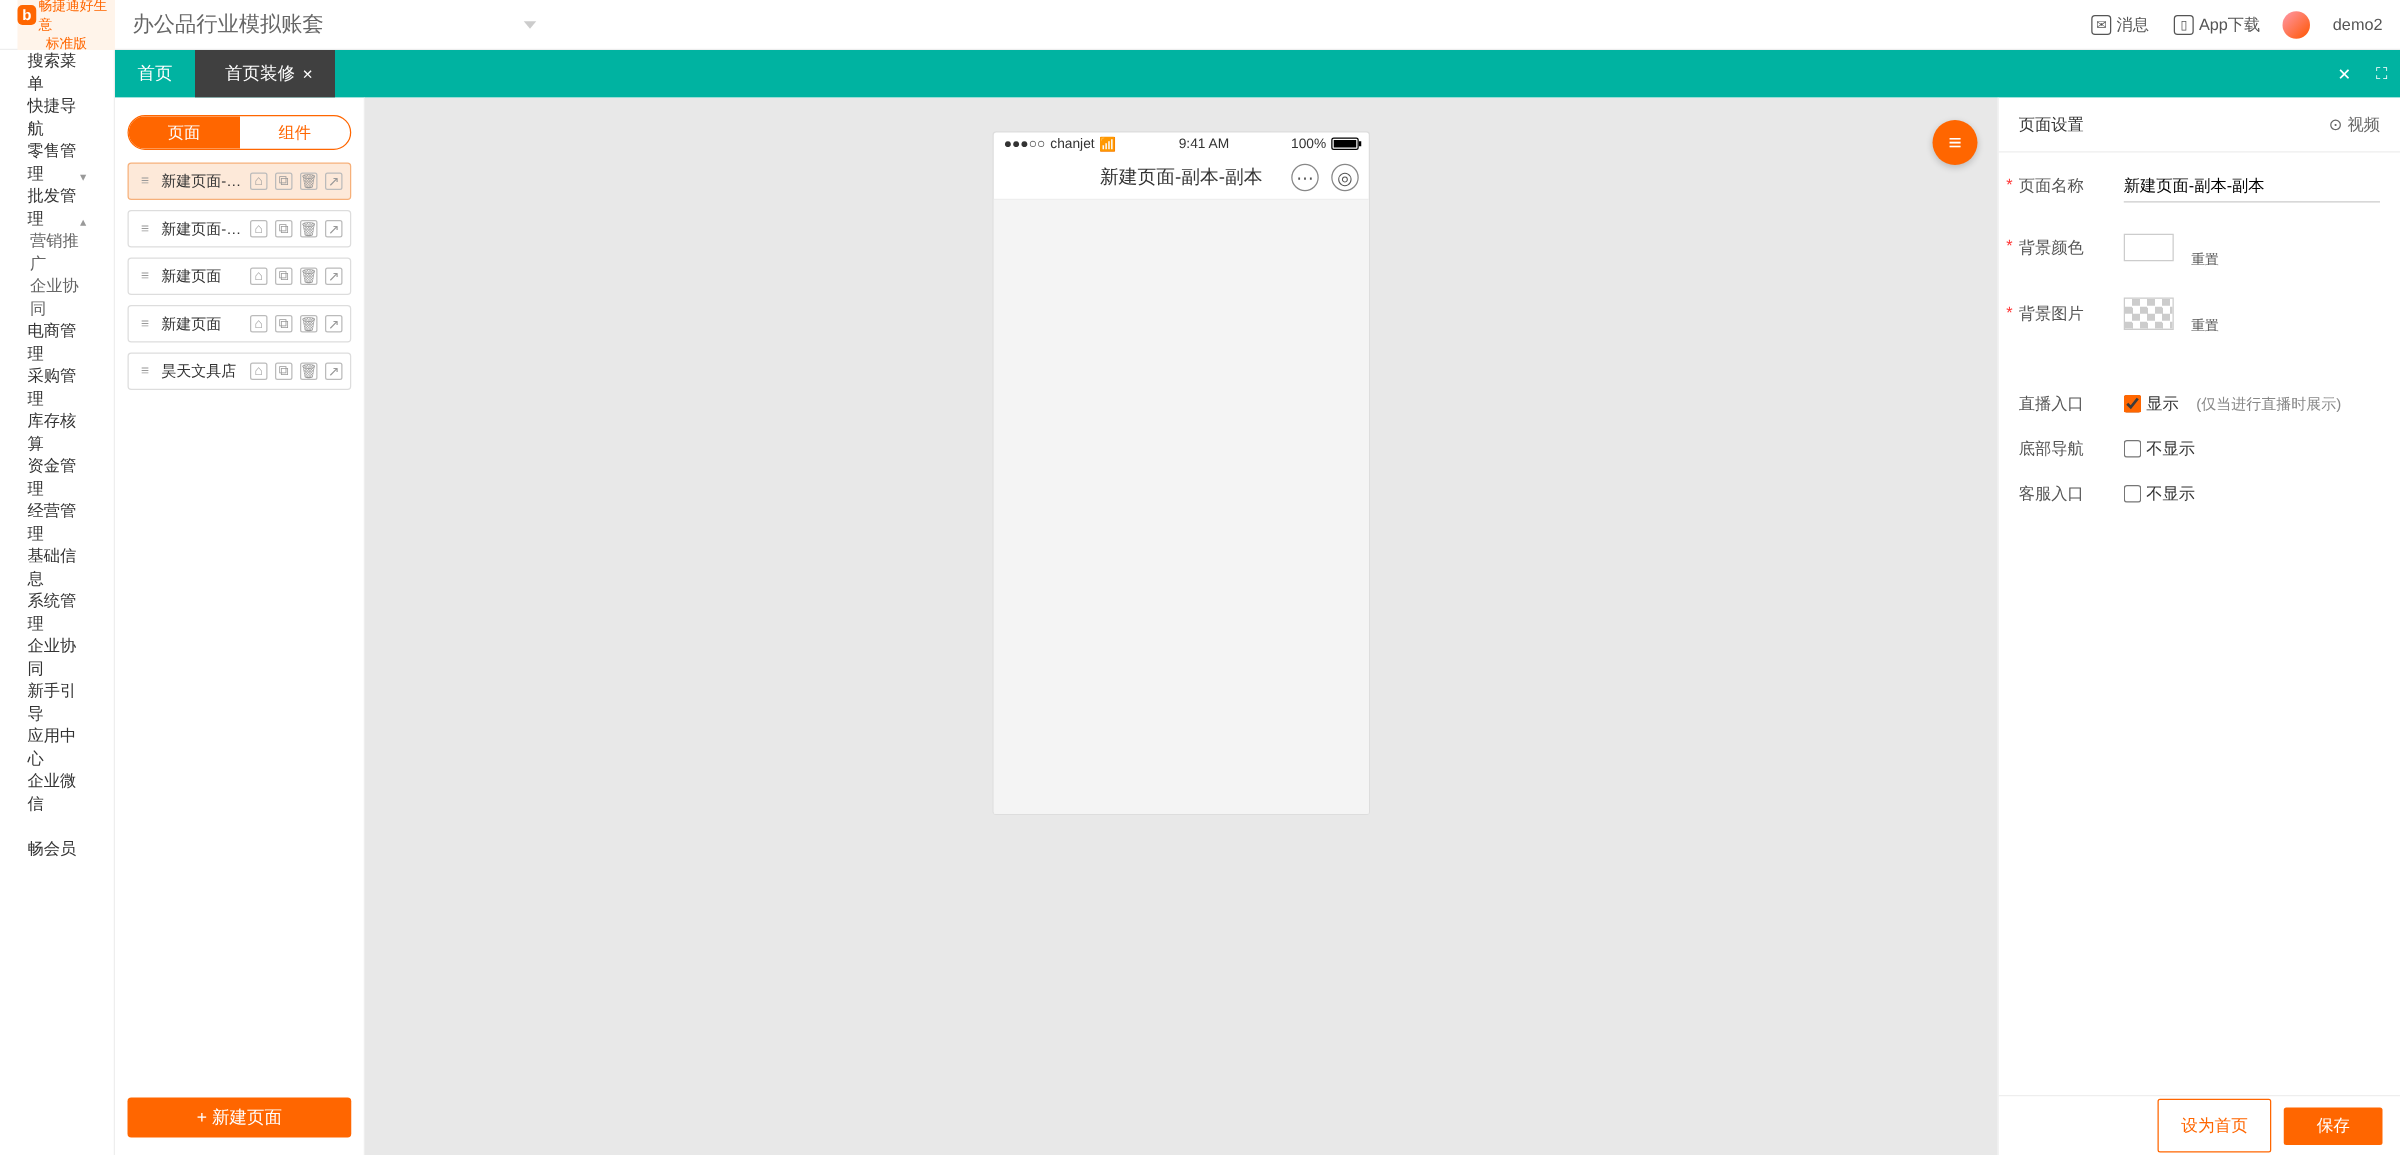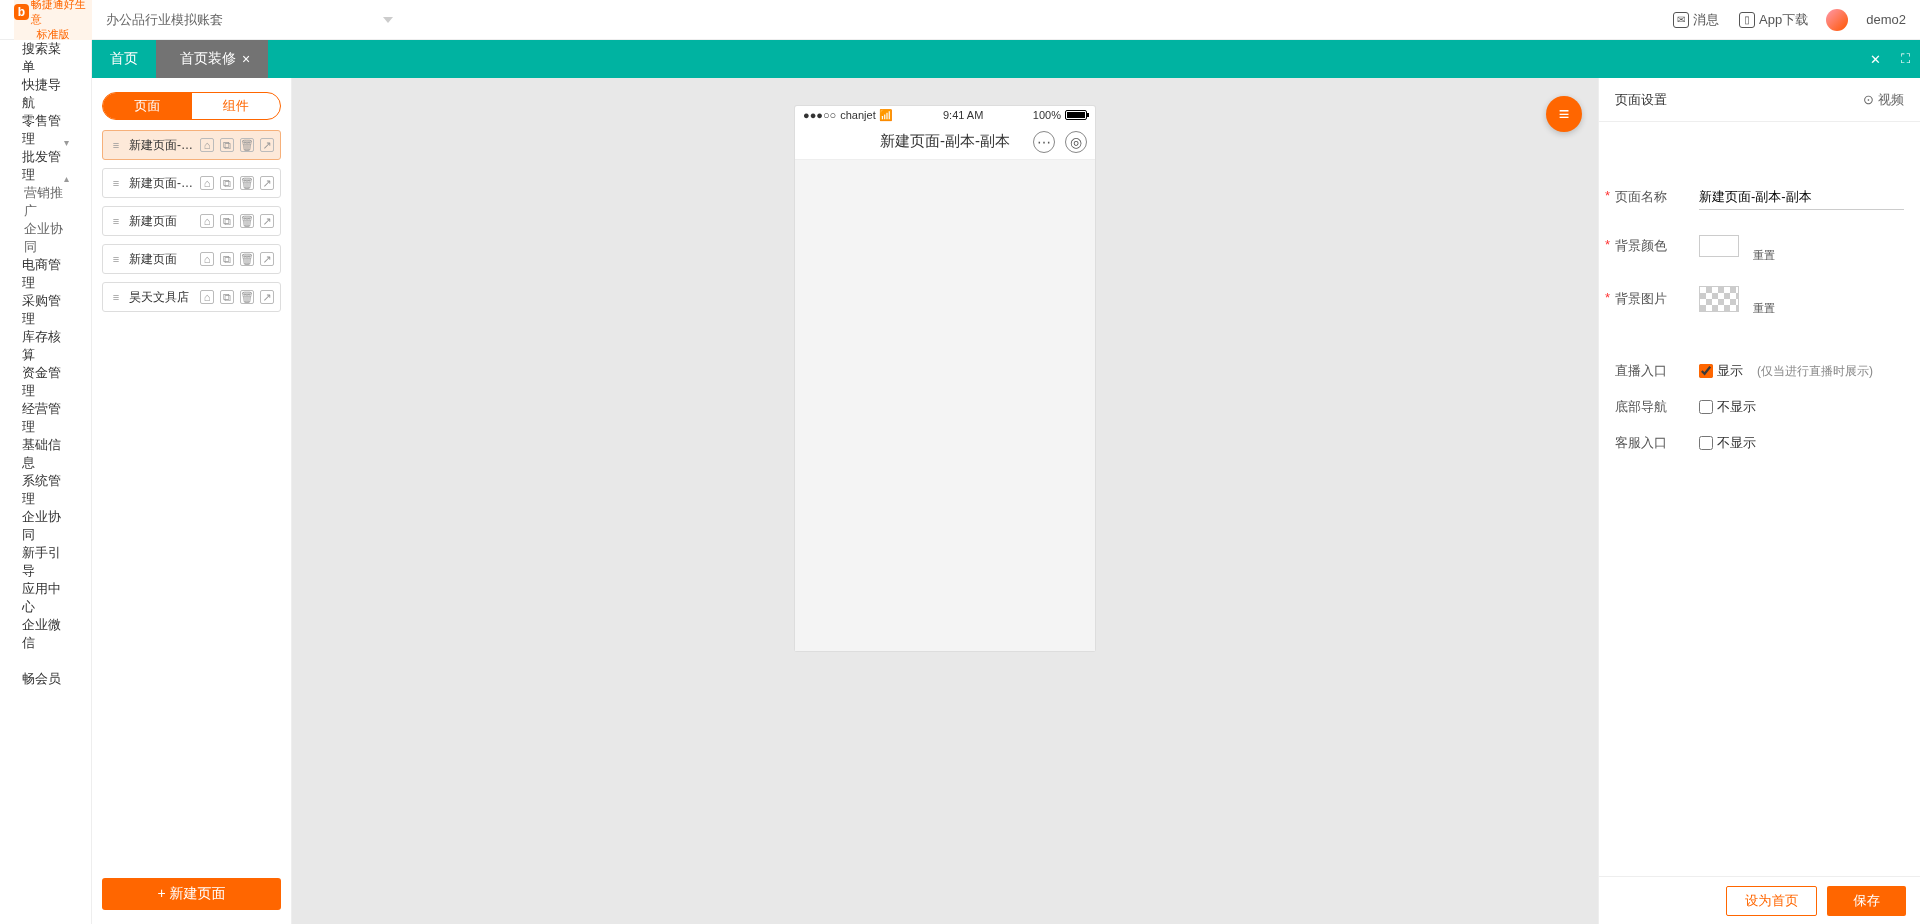--- a/index.html
+++ b/index.html
@@ -6,21 +6,21 @@
 html, body { height: 100%; font-family: "Microsoft YaHei", "PingFang SC", sans-serif; font-size: 13px; color: #333; overflow: hidden; }
 body { display: flex; flex-direction: column; }
 
 
 .top-bar { height: 40px; background: #fff; border-bottom: 1px solid #eee; display: flex; align-items: center; padding: 0 14px; }
 .logo-box { width: 78px; height: 40px; background: #fff4ea; display: flex; flex-direction: column; align-items: center; justify-content: center; margin-right: 14px; }
 .logo-row { display: flex; align-items: center; gap: 2px; }
 .logo-glyph { width: 16px; height: 16px; border-radius: 4px; background: #f60; display:flex;align-items:center;justify-content:center;color:#fff;font-weight:700;font-size:12px; }
 .logo-txt   { font-size: 11px; color: #f60; }
 .logo-sub   { font-size: 11px; color: #f60; }
-.dd         { font-size: 13px; color: #666; cursor: pointer; display: flex; align-items: center; gap: 160px; }
+.dd         { font-size: 17px; color: #666; cursor: pointer; display: flex; align-items: center; gap: 160px; }
 .dd::after  { content: ""; border-left:5px solid transparent; border-right:5px solid transparent; border-top:6px solid #ccc; }
 .spacer     { flex:1; }
 .tb-item    { display:flex; align-items:center; gap:4px; color:#555; margin-left:20px; cursor:pointer; font-size:13px; }
 .tb-icon    { width:16px; height:16px; border:1.4px solid #555; border-radius:3px; display:inline-flex; align-items:center; justify-content:center; font-size:10px; }
 .avatar     { width:22px;height:22px;border-radius:50%;background:linear-gradient(135deg,#f9a,#f50);margin-left:18px; }
 .user       { margin-left:18px; color:#555; }
 
 
 .shell { flex:1; display:flex; overflow:hidden; }
 
@@ -30,21 +30,21 @@
 .side-sub  { padding-left:24px; color:#666; }
 .caret-d::after{ content:"▾"; font-size:10px; color:#999; }
 .caret-u::after{ content:"▴"; font-size:10px; color:#999; }
 
 
 .content { flex:1; display:flex; flex-direction:column; background:#fff; }
 
 
 .tabs { height:38px; background:#00b3a1; display:flex; align-items:stretch; }
 .tab  { padding:0 18px; display:flex; align-items:center; color:#fff; font-size:14px; cursor:pointer; gap:6px; }
-.tab.active{ background:#737373;padding-left:24px; }
+.tab.active{ background:#404040;padding-left:24px; }
 .tab .x{ font-size:14px; }
 .tabs-spacer{ flex:1; }
 .tab-ic{ color:#fff; padding:0 10px; display:flex;align-items:center; cursor:pointer; }
 
 
 .work { flex:1; display:flex; overflow:hidden; }
 
 
 .plist { width:200px; background:#fff; border-right:1px solid #eee; display:flex; flex-direction:column; padding:14px 10px; gap:10px; }
 .seg { display:flex; border:1px solid #f60; border-radius:14px; overflow:hidden; height:28px; }
@@ -68,36 +68,36 @@
 .bat{ width:22px;height:10px;border:1px solid #000; border-radius:2px; position:relative; margin-left:4px; }
 .bat::after{ content:""; position:absolute; right:-3px; top:2px; width:2px; height:4px; background:#000; }
 .bat .fill{ position:absolute; inset:1px; background:#000; }
 .navbar{ height:36px; display:flex; align-items:center; justify-content:center; position:relative; border-bottom:1px solid #eee; font-size:15px; }
 .nav-ic{ position:absolute; right:8px; display:flex; gap:10px; }
 .nav-ic span{ width:22px;height:22px;border:1px solid #888;border-radius:11px; display:flex;align-items:center;justify-content:center; font-size:14px;color:#555; }
 .phone-body{ flex:1; background:#f4f4f4; }
 .fab{ position:absolute; top:18px; right:16px; transform:translateY(0); width:36px;height:36px;border-radius:50%;background:#f60;color:#fff;display:flex;align-items:center;justify-content:center;font-size:18px;cursor:pointer; box-shadow:0 2px 6px rgba(0,0,0,.2); }
 
 
-.rpanel{ width:322px; background:#fff; border-left:1px solid #eee; display:flex; flex-direction:column; font-size:13px;gap:48px; }
+.rpanel{ width:322px; background:#fff; border-left:1px solid #eee; display:flex; flex-direction:column; font-size:13px; }
 .rp-head{ height:44px; display:flex; align-items:center; justify-content:space-between; padding:0 16px; border-bottom:1px solid #eee; }
 .vid{ color:#666; display:flex;align-items:center;gap:4px; cursor:pointer; }
 .rp-body{ padding:14px 16px; display:flex; flex-direction:column; gap:18px; }
 .fld{ display:flex; align-items:center; gap:14px; }
 .fld .lab{ width:70px; color:#555; position:relative; }
 .fld .lab.req::before{ content:"*"; color:#f33; position:absolute; left:-10px; }
 .fld input[type=text]{ flex:1; height:26px; border:none; border-bottom:1px solid #ccc; outline:none; font-size:13px; }
 .swatch{ width:40px;height:22px;background:#fff;border:1px solid #ccc; }
 .chk-bg{ width:40px;height:26px; background-image: repeating-conic-gradient(#ccc 0 25%, #fff 0 50%); background-size:12px 12px; border:1px solid #ccc; }
 .reset{ font-size:11px;color:#555;cursor:pointer;margin-top:20px; }
 .cb{ display:flex;align-items:center;gap:4px; }
 .cb input{ accent-color:#f60; width:14px;height:14px; }
 .hint{ color:#888; font-size:12px; }
 .rp-foot{ margin-top:auto; height:48px; border-top:1px solid #eee; display:flex; align-items:center; justify-content:flex-end; gap:10px; padding:0 14px; }
-.btn-gh{ height:30px; padding:0 18px; border:1px solid #f60; background:#fff; color:#f60; border-radius:2px; cursor:pointer;text-align:right; }
+.btn-gh{ height:43px; padding:0 18px; border:1px solid #f60; background:#fff; color:#f60; border-radius:2px; cursor:pointer;text-align:right; }
 .btn-pr{ height:30px; padding:0 26px; border:none; background:#f60; color:#fff; border-radius:2px; cursor:pointer; }
 
 ::-webkit-scrollbar{ width:6px;height:6px; }
 ::-webkit-scrollbar-thumb{ background:#ccc; border-radius:3px; }
 </style>
 </head>
 <body>
 
 <div class="top-bar">
   <div class="logo-box">

